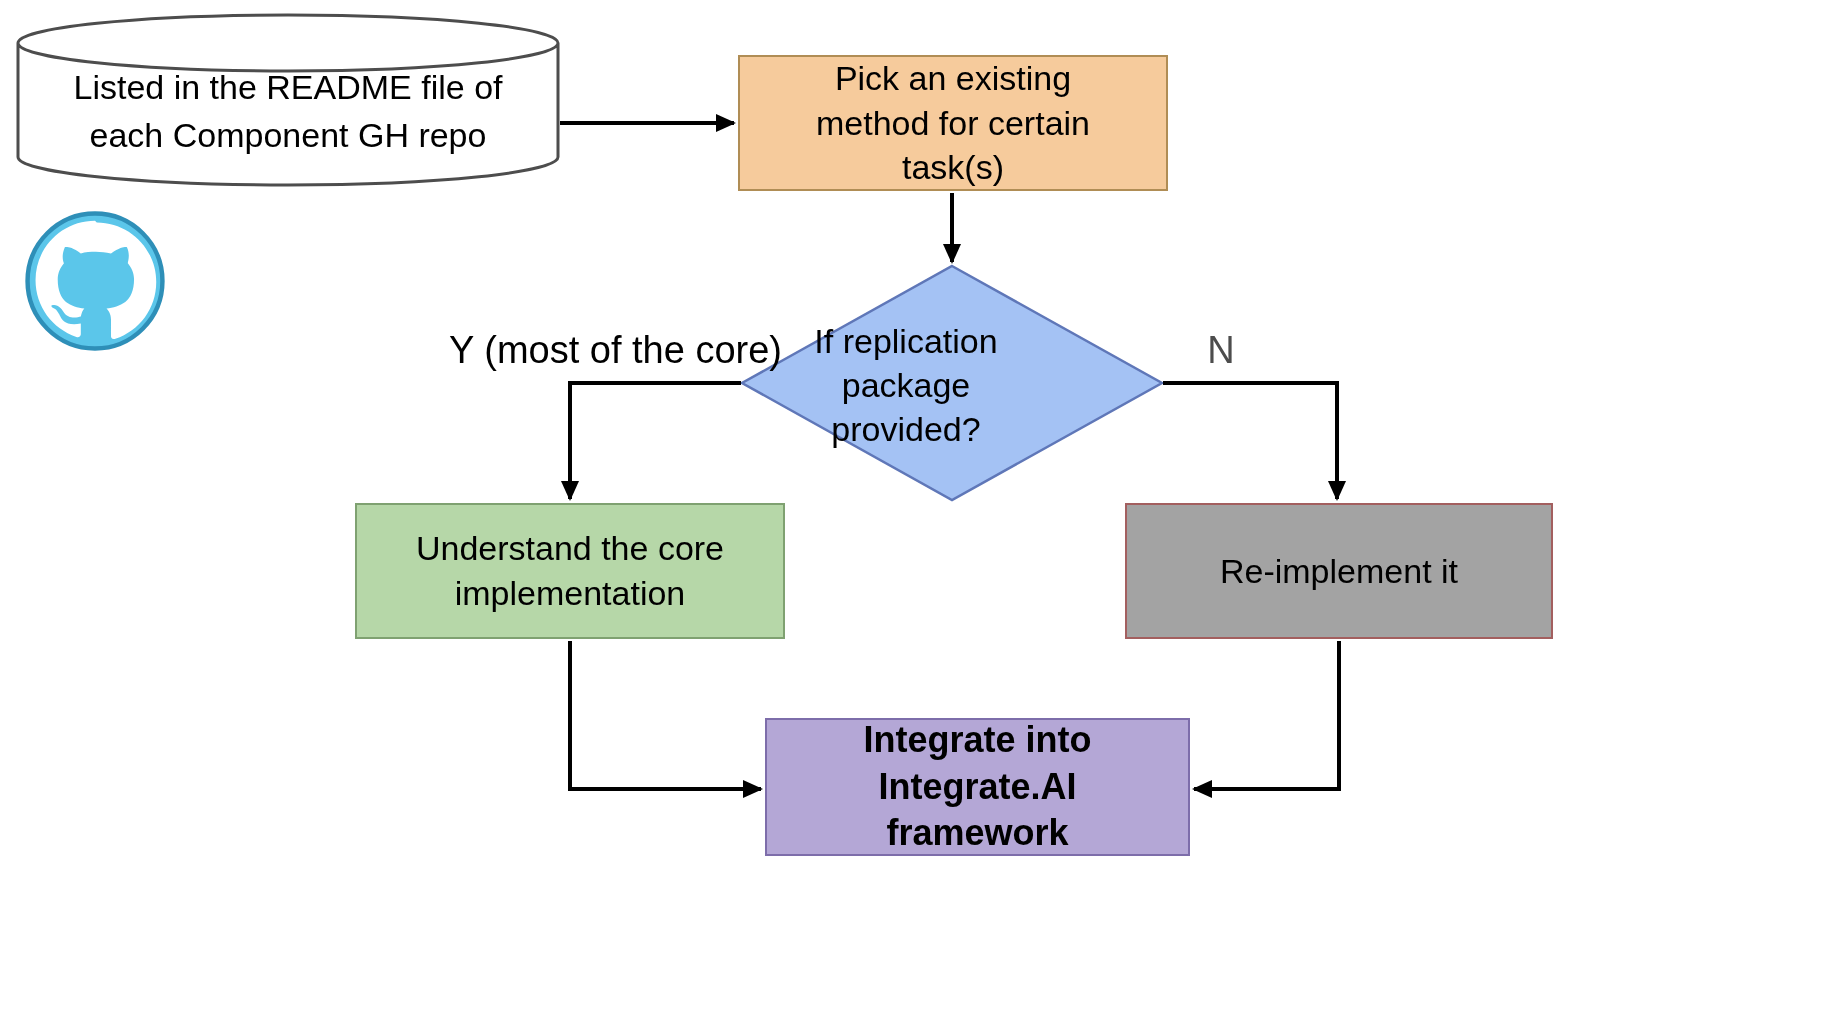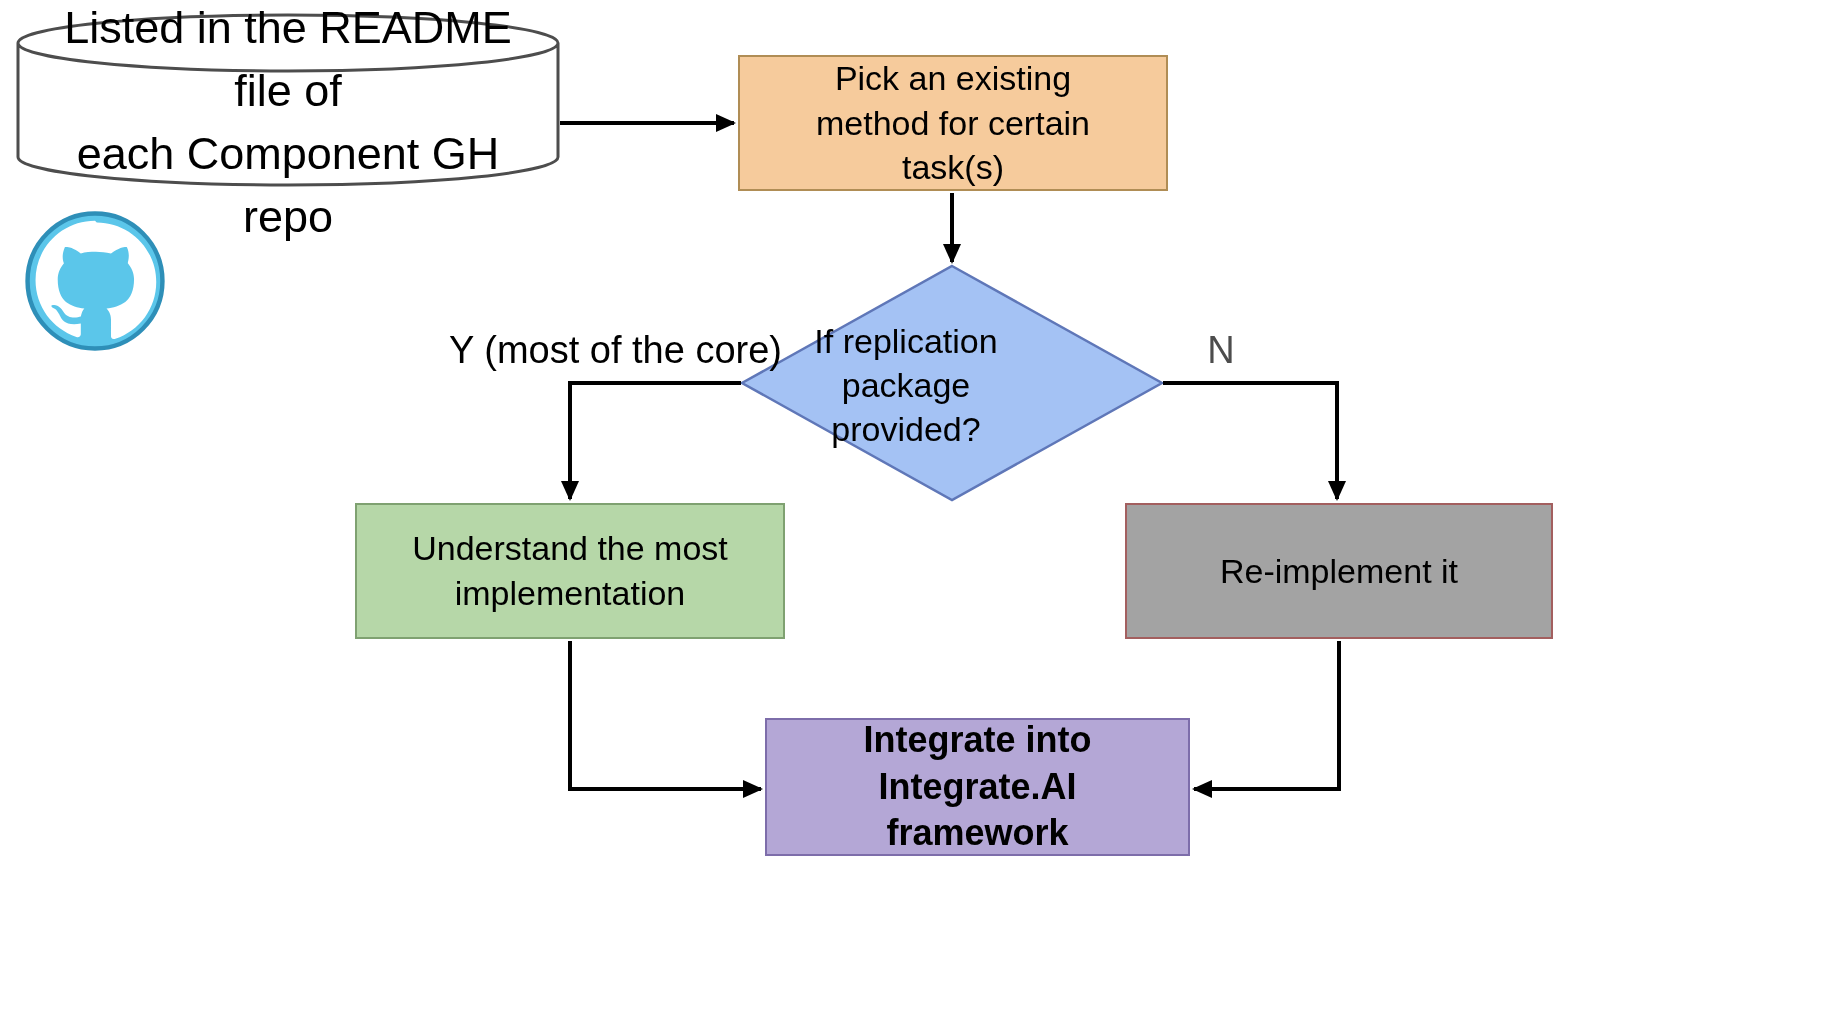--- a/index.html
+++ b/index.html
@@ -35,22 +35,22 @@
     left:1125px;top:503px;width:428px;height:136px;
     background:#a3a3a3;border-color:#a35f5f;
     font-size:34px;line-height:1.32;
   }
   .integrate-box{
     left:765px;top:718px;width:425px;height:138px;
     background:#b4a7d6;border-color:#7d6daa;
     font-size:36px;line-height:1.3;font-weight:bold;
   }
   .datastore-label{
-    left:30px;top:72px;width:516px;height:100px;
-    font-size:45px;line-height:1.4;
+    left:30px;top:62px;width:516px;height:100px;
+    font-size:34px;line-height:1.4;
   }
   .decision-label{
     left:746px;top:312px;width:320px;height:146px;
     font-size:34px;line-height:1.3;
   }
   .branch-label{
     font-size:38px;height:48px;
   }
   .yes-label{left:400px;top:326px;width:382px;justify-content:flex-end;}
   .no-label{left:1186px;top:326px;width:70px;color:#4d4d4d;}
@@ -101,21 +101,21 @@
 
 <div class="node decision-label">If replication
 package
 provided?</div>
 
 <div class="node branch-label yes-label">Y (most of the core)</div>
 
 <div class="node branch-label no-label">N</div>
 
 <div class="node box understand-box">
-  <span>Understand the most
+  <span>Understand the core
 implementation</span>
 </div>
 
 <div class="node box reimplement-box">
   <span>Re-implement it</span>
 </div>
 
 <div class="node box integrate-box">
   <span>Integrate into
 Integrate.AI

